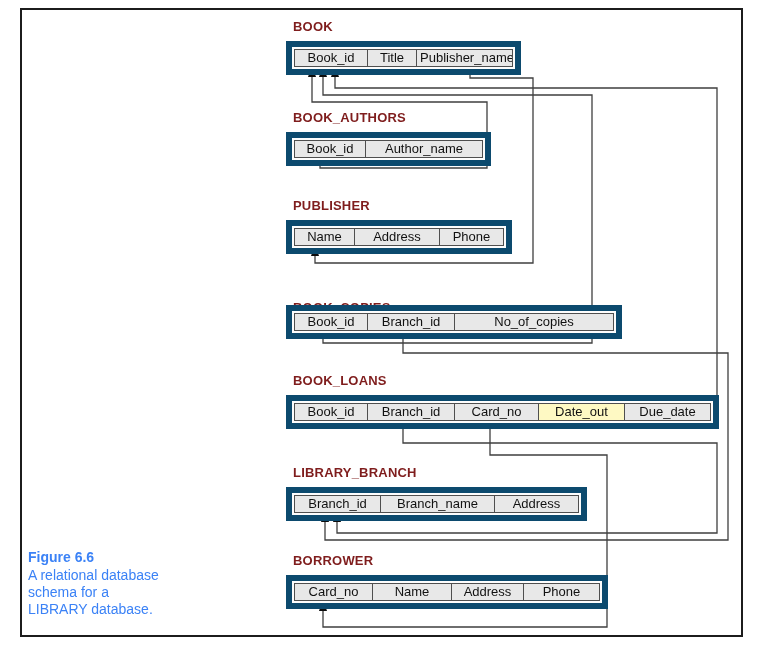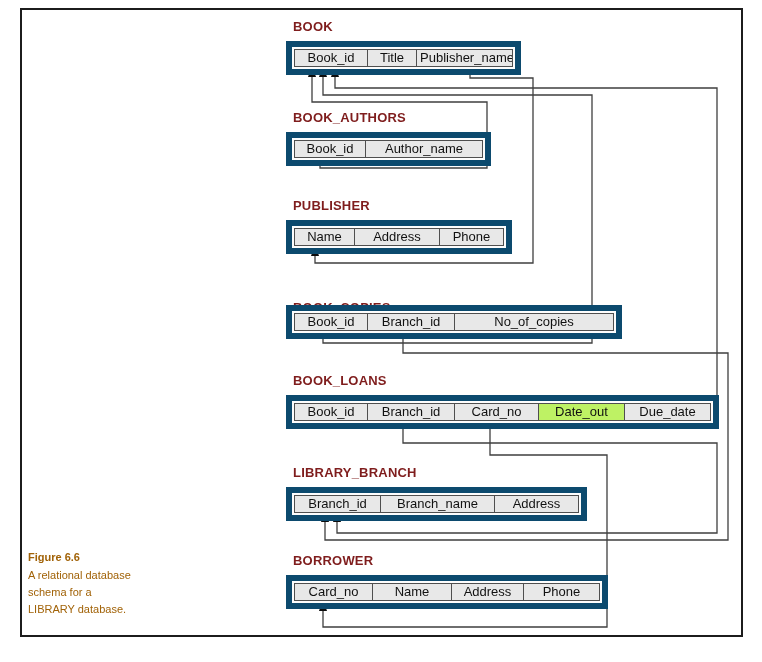--- a/index.html
+++ b/index.html
@@ -11,22 +11,22 @@
   .layer { position:absolute; left:0; top:0; width:762px; height:662px; }
   svg.layer { pointer-events:none; }
   .tbl-label { position:absolute; font-size:13px; font-weight:bold; color:#7f1d1d;
                letter-spacing:0.2px; white-space:nowrap;padding-left:7px; }
   .tbl { position:absolute; display:flex; border:6px solid #0c4a6e; background:#fdfdfd; padding:2px; }
   .cell { height:18px; line-height:16px; background:#e8e8e8; border:1px solid #4f4f4f;
           margin-left:-1px; text-align:center; font-size:13px; color:#111;
           padding:0 3px; white-space:nowrap; overflow:hidden; }
   .cell:first-child { margin-left:0; }
   .key { border-bottom:1px solid #141414; padding:0 1px 1px 1px; }
-  .caption { position:absolute; left:28px; top:549px; width:170px; font-size:11px;
-             color:#a16207; line-height:17px; }
+  .caption { position:absolute; left:28px; top:549px; width:170px; font-size:14px;
+             color:#3b82f6; line-height:17px; }
   .cap-title { font-weight:bold; margin-bottom:1px; }
 </style>
 </head>
 <body>
 
 <div class="page">
   <div class="frame"></div>
 
   <svg class="layer" width="762" height="662" viewBox="0 0 762 662">
       <polyline points="320,155 320,168 487,168 487,102 312,102 312,77" fill="none" stroke="#3f3f3f" stroke-width="1.3"></polyline>
@@ -67,21 +67,21 @@
       <div class="tbl" style="left: 286px; top: 305px;">
         <div class="cell" style="width: 74px; background: rgb(232, 232, 232);"><span class="key">Book_id</span></div>
         <div class="cell" style="width: 88px; background: rgb(232, 232, 232);"><span class="key">Branch_id</span></div>
         <div class="cell" style="width: 160px; background: rgb(232, 232, 232);"><span>No_of_copies</span></div>
       </div>
       <div class="tbl-label" style="left: 286px; top: 373px;">BOOK_LOANS</div>
       <div class="tbl" style="left: 286px; top: 395px;">
         <div class="cell" style="width: 74px; background: rgb(232, 232, 232);"><span class="key">Book_id</span></div>
         <div class="cell" style="width: 88px; background: rgb(232, 232, 232);"><span class="key">Branch_id</span></div>
         <div class="cell" style="width: 85px; background: rgb(232, 232, 232);"><span class="key">Card_no</span></div>
-        <div class="cell" style="width: 87px; background: #bef264;"><span>Date_out</span></div>
+        <div class="cell" style="width: 87px; background: #fef9c3;"><span>Date_out</span></div>
         <div class="cell" style="width: 87px; background: rgb(232, 232, 232);"><span>Due_date</span></div>
       </div>
       <div class="tbl-label" style="left: 286px; top: 465px;">LIBRARY_BRANCH</div>
       <div class="tbl" style="left: 286px; top: 487px;">
         <div class="cell" style="width: 87px; background: rgb(232, 232, 232);"><span class="key">Branch_id</span></div>
         <div class="cell" style="width: 115px; background: rgb(232, 232, 232);"><span>Branch_name</span></div>
         <div class="cell" style="width: 85px; background: rgb(232, 232, 232);"><span>Address</span></div>
       </div>
       <div class="tbl-label" style="left: 286px; top: 553px;">BORROWER</div>
       <div class="tbl" style="left: 286px; top: 575px;">

